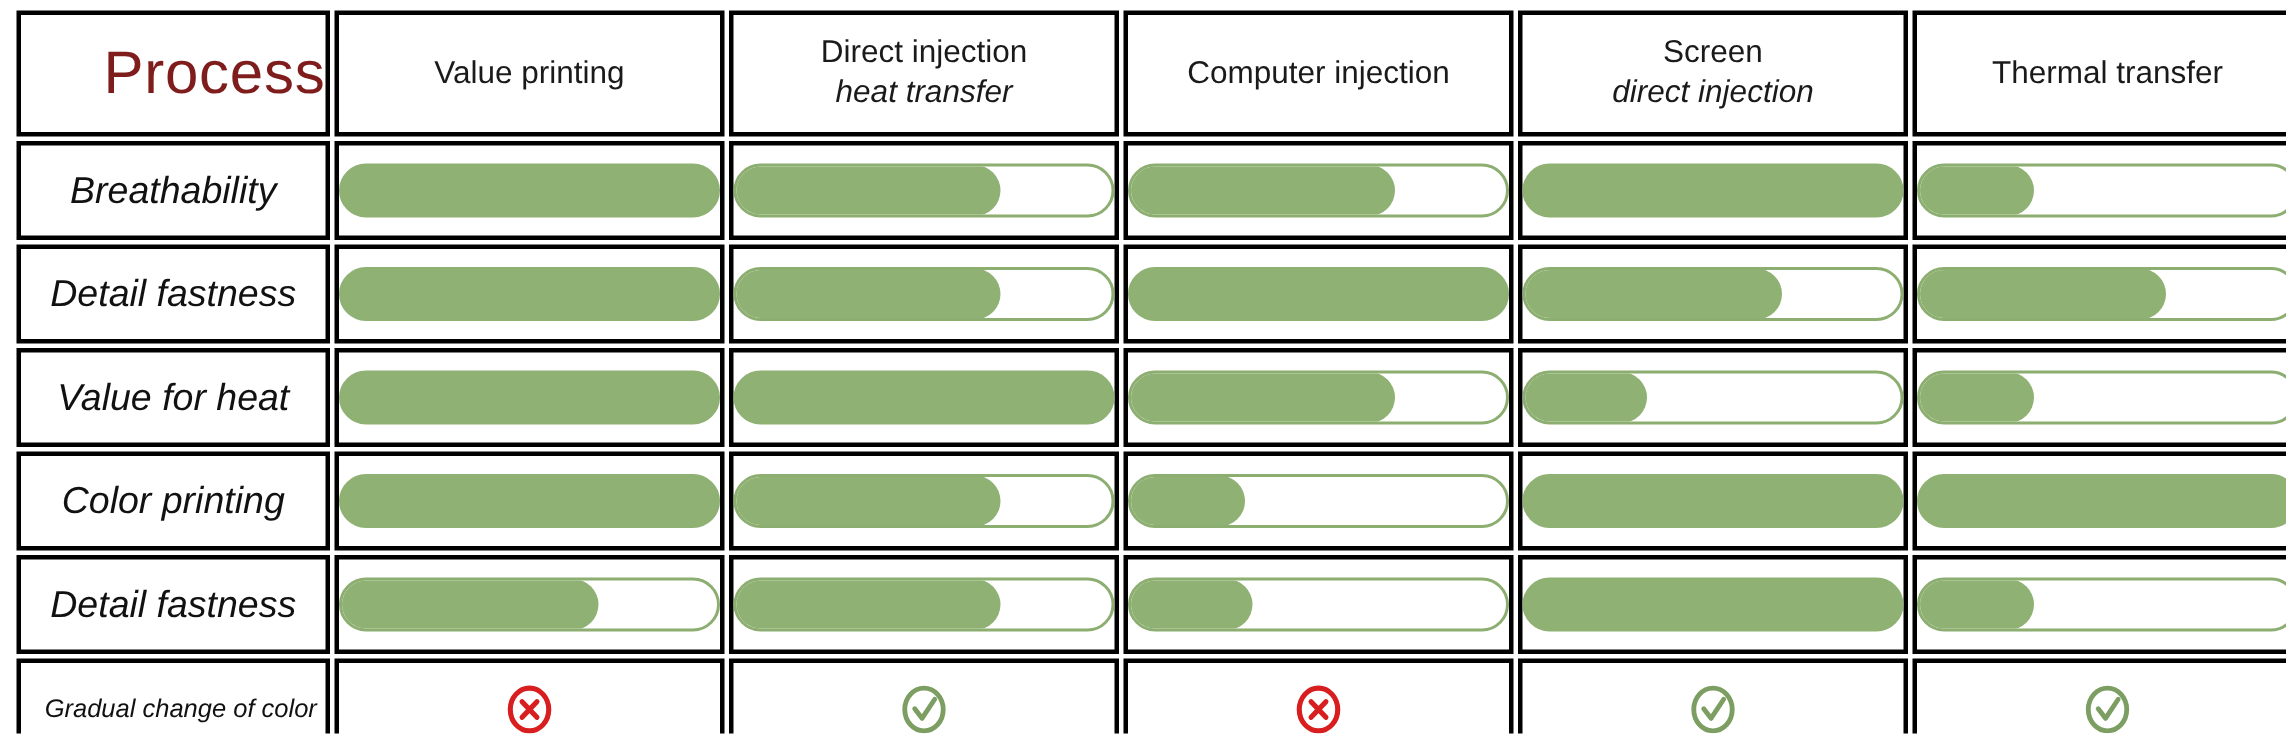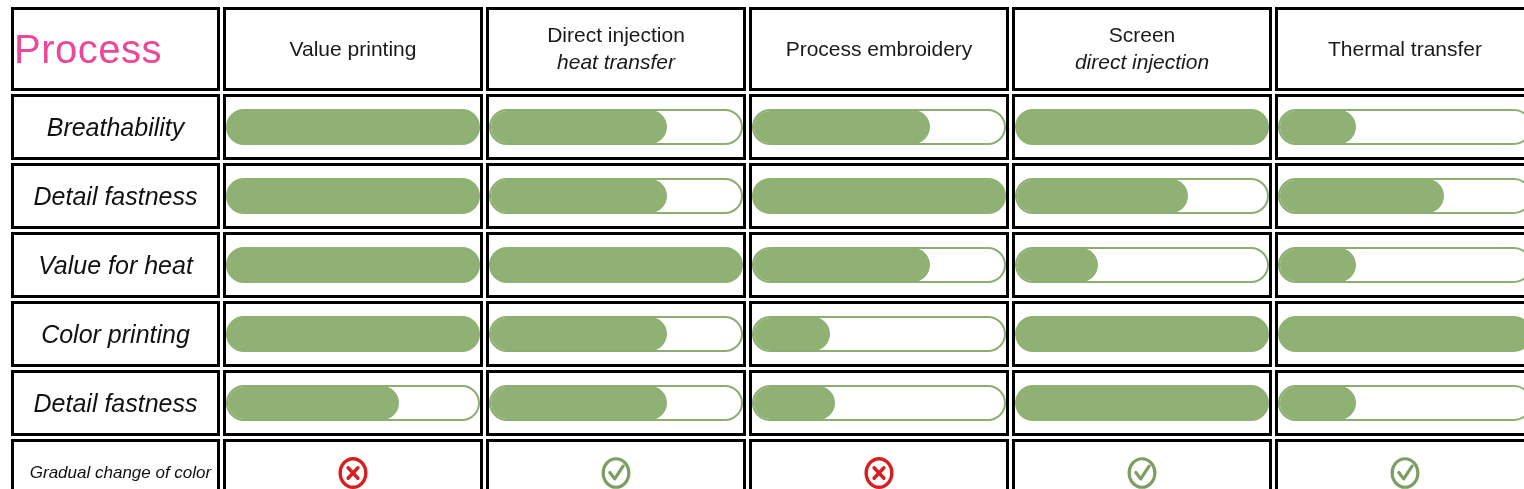--- a/index.html
+++ b/index.html
@@ -50,24 +50,24 @@
     text-align: center;
     font-weight: normal;
     font-size: 21px;
     color: #1a1a1a;
     line-height: 1.28;
     padding: 2px 4px;
   }
   th.head-cell .l2 { display: block; font-style: italic; }
   th.head-title {
     background: #e5e5e5;
-    text-align: left;
+    text-align: right;
     font-weight: normal;
     font-size: 40px;
-    color: #ec4899;
+    color: #7f1d1d;
     letter-spacing: 0.5px;
   }
 
   
   tr.data-row { height: 66px; }
   tr.icon-row { height: 67px; }
 
   td.row-label {
     font-style: italic;
     font-size: 25px;
@@ -135,21 +135,21 @@
       <tr class="head-row">
         <th class="head-title">Process</th>
         <th class="head-cell">
           <span class="l1">Value printing</span>
         </th>
         <th class="head-cell">
           <span class="l1">Direct injection</span>
           <span class="l2">heat transfer</span>
         </th>
         <th class="head-cell">
-          <span class="l1">Process  embroidery</span>
+          <span class="l1">Computer  injection</span>
         </th>
         <th class="head-cell">
           <span class="l1">Screen</span>
           <span class="l2">direct injection</span>
         </th>
         <th class="head-cell">
           <span class="l1">Thermal transfer</span>
         </th>
       </tr>
     </thead>

